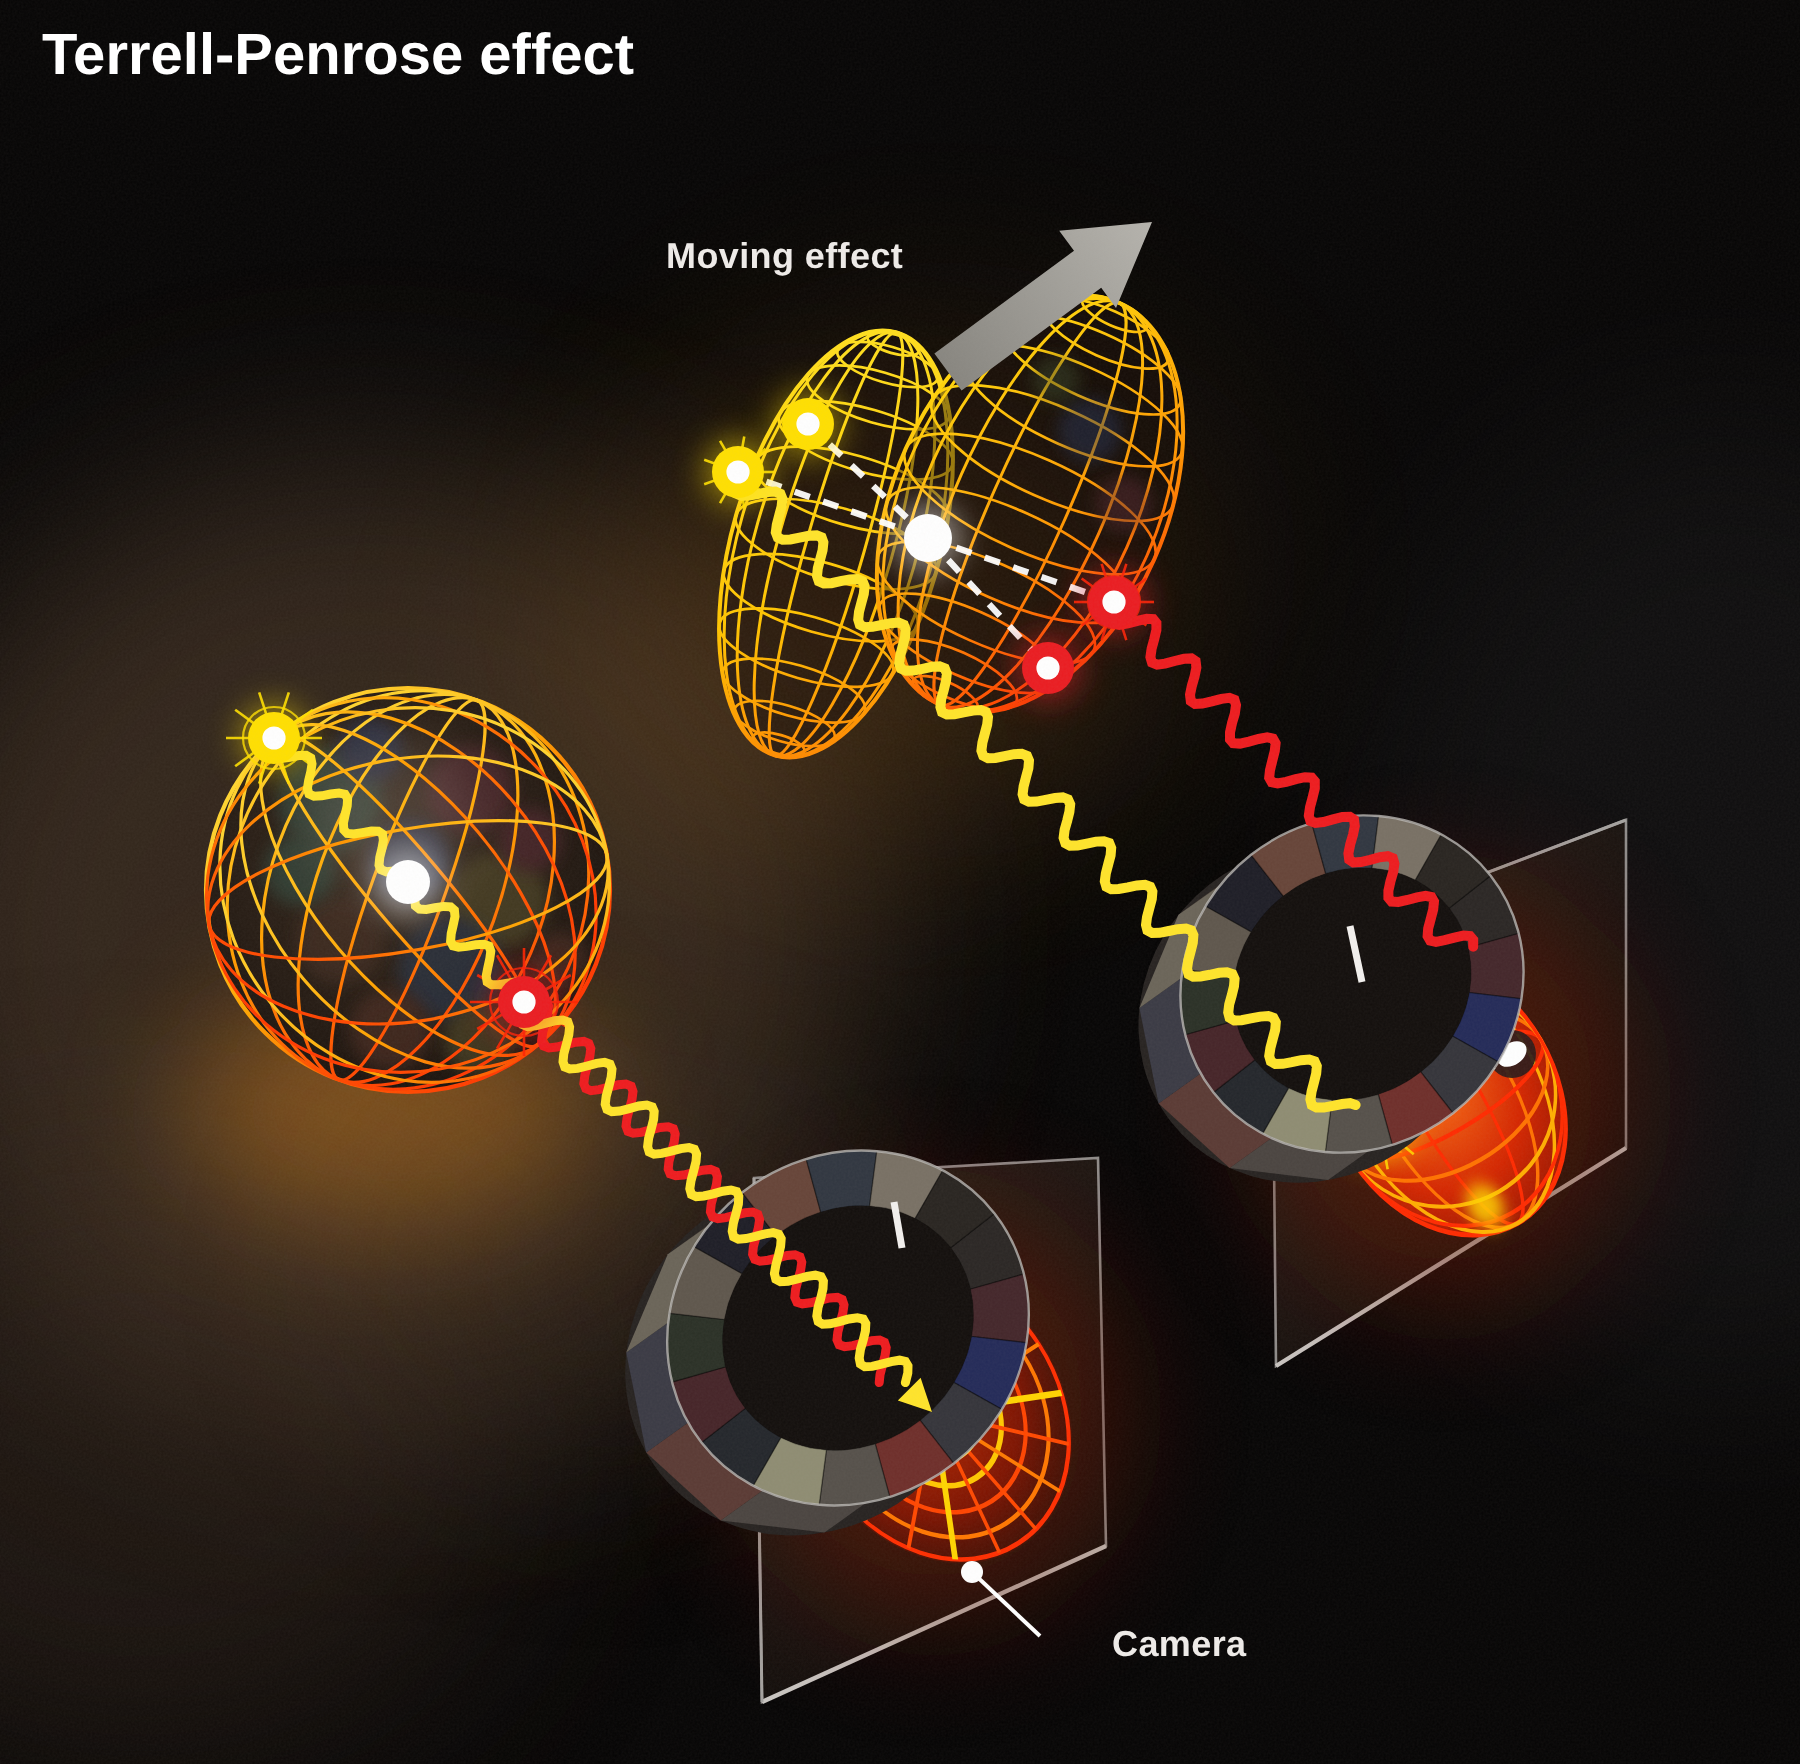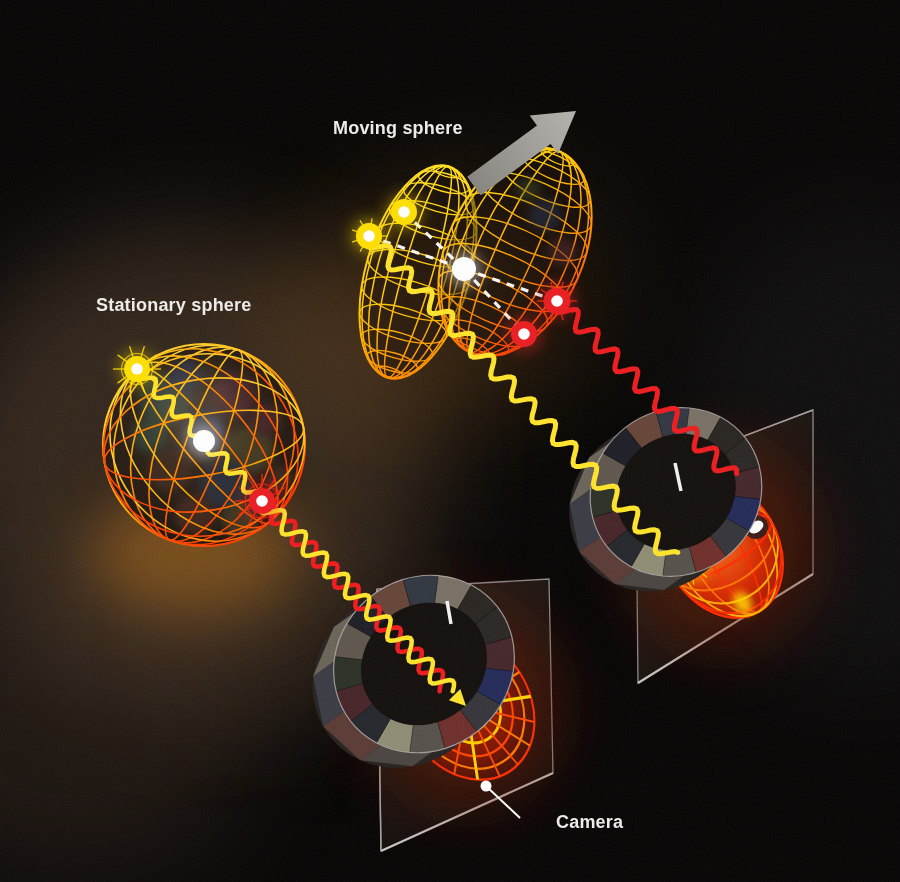--- a/index.html
+++ b/index.html
@@ -409,16 +409,16 @@
     <g id="arrowG">
         <polygon points="467.2,176.7 537,125.4 529.6,115.4 576,111 558,154 550.6,143.9 480.8,195.3" fill="url(#arrowGr)"></polygon>
       </g>
     <g id="callout">
         <line x1="486" y1="786" x2="520" y2="818" stroke="#fff" stroke-width="2"></line>
         <circle cx="486" cy="786" r="5.5" fill="#fff"></circle>
       </g>
     <rect id="grainRect" x="0" y="0" width="900" height="882" opacity="0.11" filter="url(#grain)"></rect>
   </svg>
 
-  <div class="lbl" id="lblMoving">Moving sphere</div>
-  <div class="lbl" id="lblStationary">Stationary sphere</div>
+  <div class="lbl" id="lblTitle">Terrell-Penrose effect</div>
+  <div class="lbl" id="lblMoving">Moving effect</div>
   <div class="lbl" id="lblCamera">Camera</div>
 </div>
 
 </body></html>

